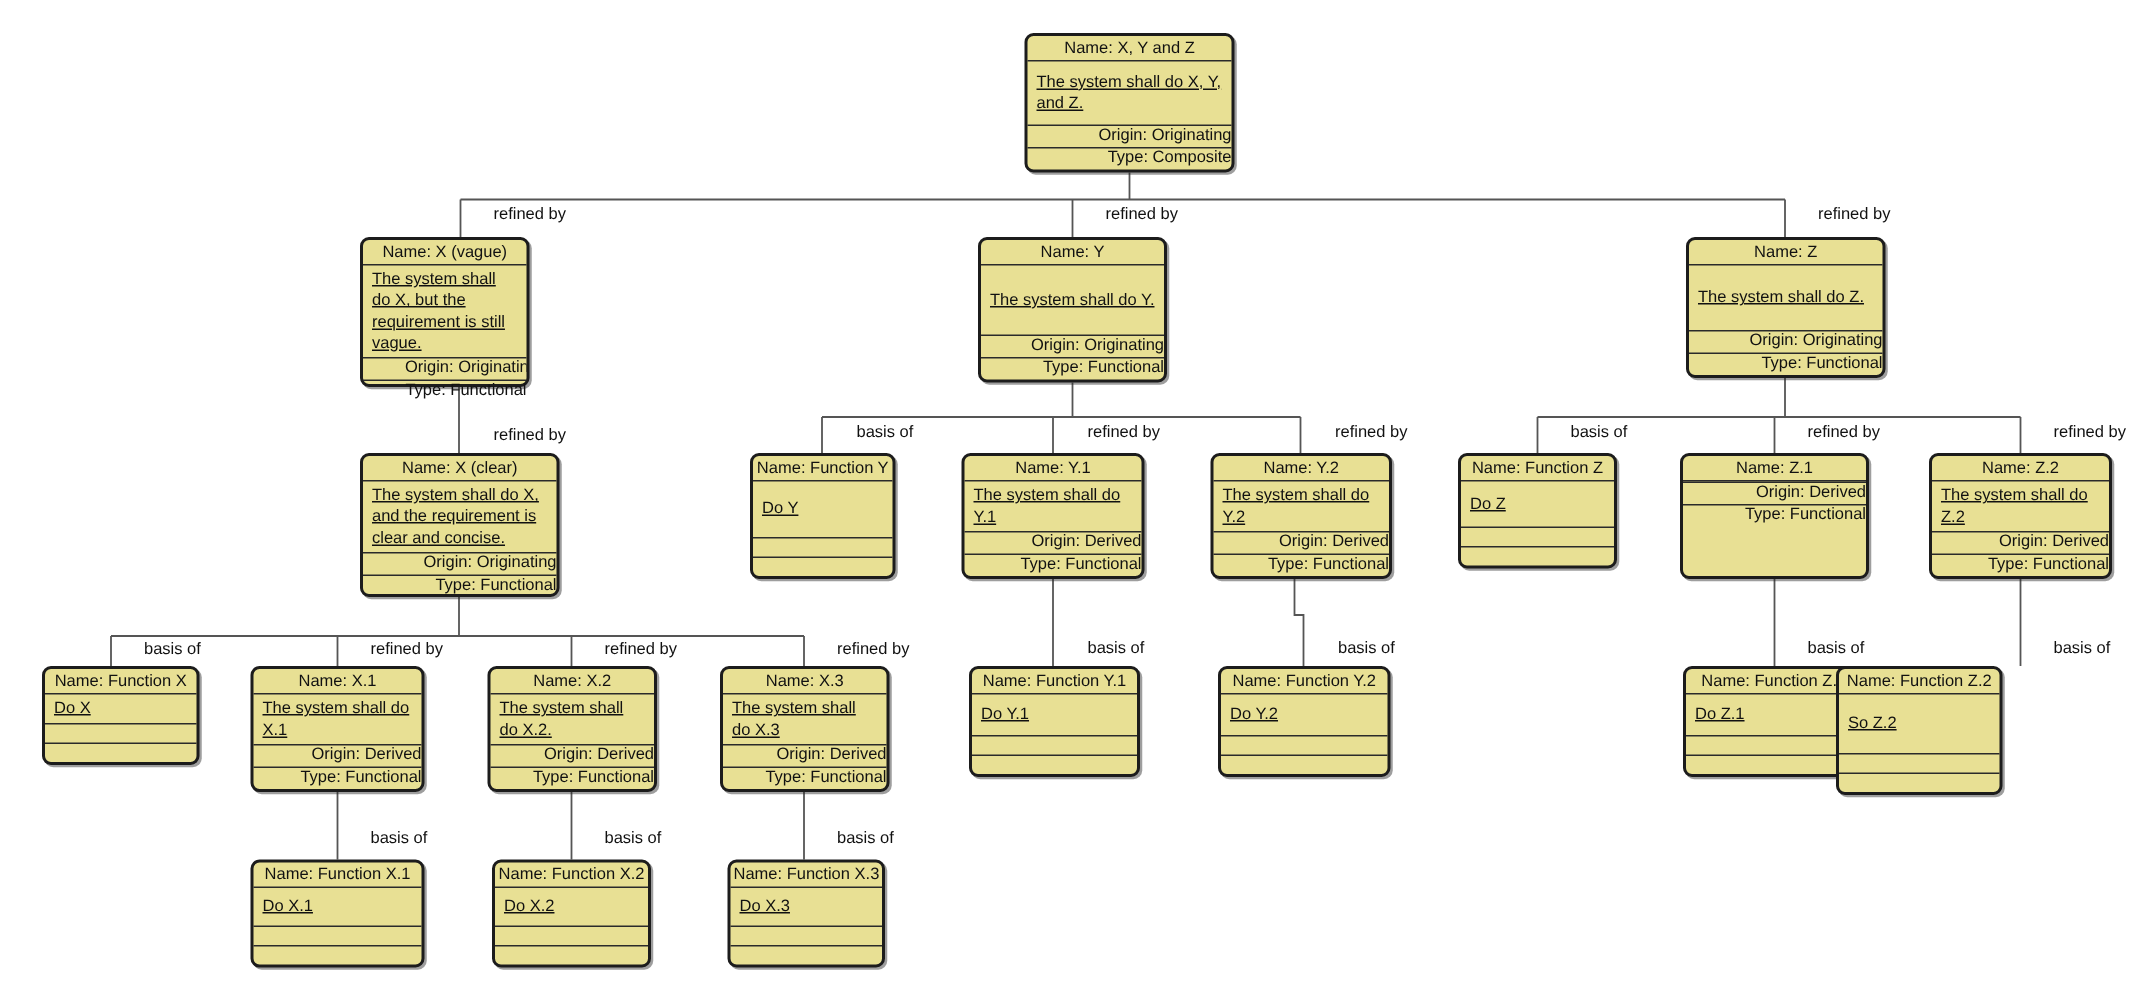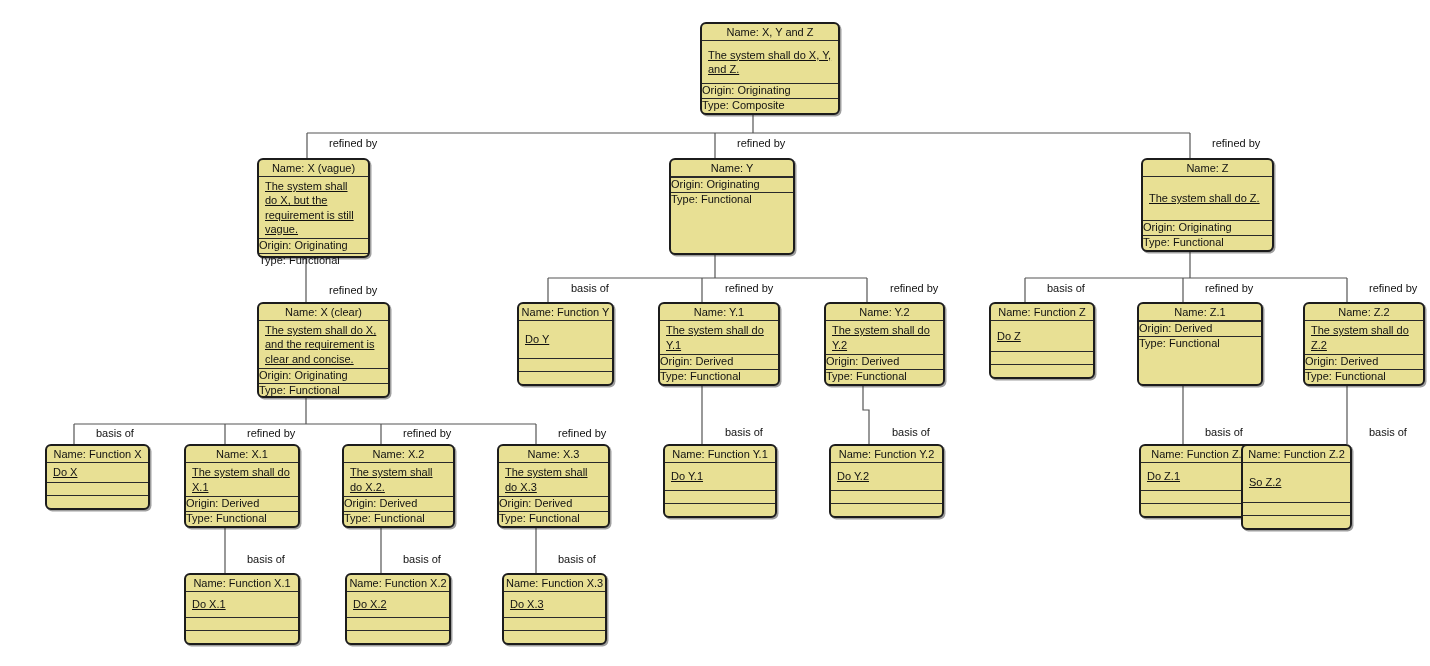--- a/index.html
+++ b/index.html
@@ -8,33 +8,32 @@
     font-family:"Liberation Sans", sans-serif; overflow:hidden;
     --node-fill:#e8e094; --connector:#555555;
   }
   svg.wires { position:absolute; left:0; top:0; width:1430px; height:666px; }
   svg.wires path { fill:none; stroke:var(--connector); stroke-width:1.2; }
   .node {
     position:absolute; box-sizing:border-box;
     background:var(--node-fill); border:2px solid #1c1c1c; border-radius:6px;
     display:flex; flex-direction:column; color:#111; font-size:11px;
     box-shadow:1.5px 1.5px 0 rgba(40,40,40,0.45);
-    margin-left:17px;
   }
   .ntitle {
     flex:0 0 auto; text-align:center; line-height:14px; padding:1px 2px;
     border-bottom:1.2px solid #2a2a2a; white-space:nowrap; overflow:hidden;
   }
   .nbody {
     flex:1 1 auto; display:flex; align-items:center; text-align:left;
     padding:2px 6px; line-height:1.3;text-decoration:underline;
   }
   .nmeta {
-    flex:0 0 auto; text-align:left; border-top:1.2px solid #2a2a2a;
-    height:14px; line-height:13px; white-space:nowrap; overflow:hidden;
+    flex:0 0 auto; text-align:right; border-top:1.2px solid #2a2a2a;
+    height:14px; line-height:13px; white-space:nowrap; overflow:hidden;padding-left:28px;
   }
   .nempty { flex:0 0 auto; height:12px; border-top:1.2px solid #2a2a2a; }
   .elabel {
     position:absolute; font-size:11px; color:#111; line-height:12px; white-space:nowrap;margin-left:16px;
   }
 </style>
 </head>
 <body>
 
 <div class="diagram" style="--node-fill: #e8e094; --connector: #555555; background: rgb(255, 255, 255);">
@@ -83,20 +82,21 @@
 
   <div class="node" style="left:240px;top:158px;width:113px;height:100px">
     <div class="ntitle">Name: X (vague)</div>
     <div class="nbody">The system shall do X, but the requirement is still vague.</div>
     <div class="nmeta">Origin: Originating</div>
     <div class="nmeta">Type: Functional</div>
   </div>
 
   <div class="node" style="left:652px;top:158px;width:126px;height:97px">
     <div class="ntitle">Name: Y</div>
+    <div class="nbody">The system shall do Y.</div>
     <div class="nmeta">Origin: Originating</div>
     <div class="nmeta">Type: Functional</div>
   </div>
 
   <div class="node" style="left:1124px;top:158px;width:133px;height:94px">
     <div class="ntitle">Name: Z</div>
     <div class="nbody">The system shall do Z.</div>
     <div class="nmeta">Origin: Originating</div>
     <div class="nmeta">Type: Functional</div>
   </div>

